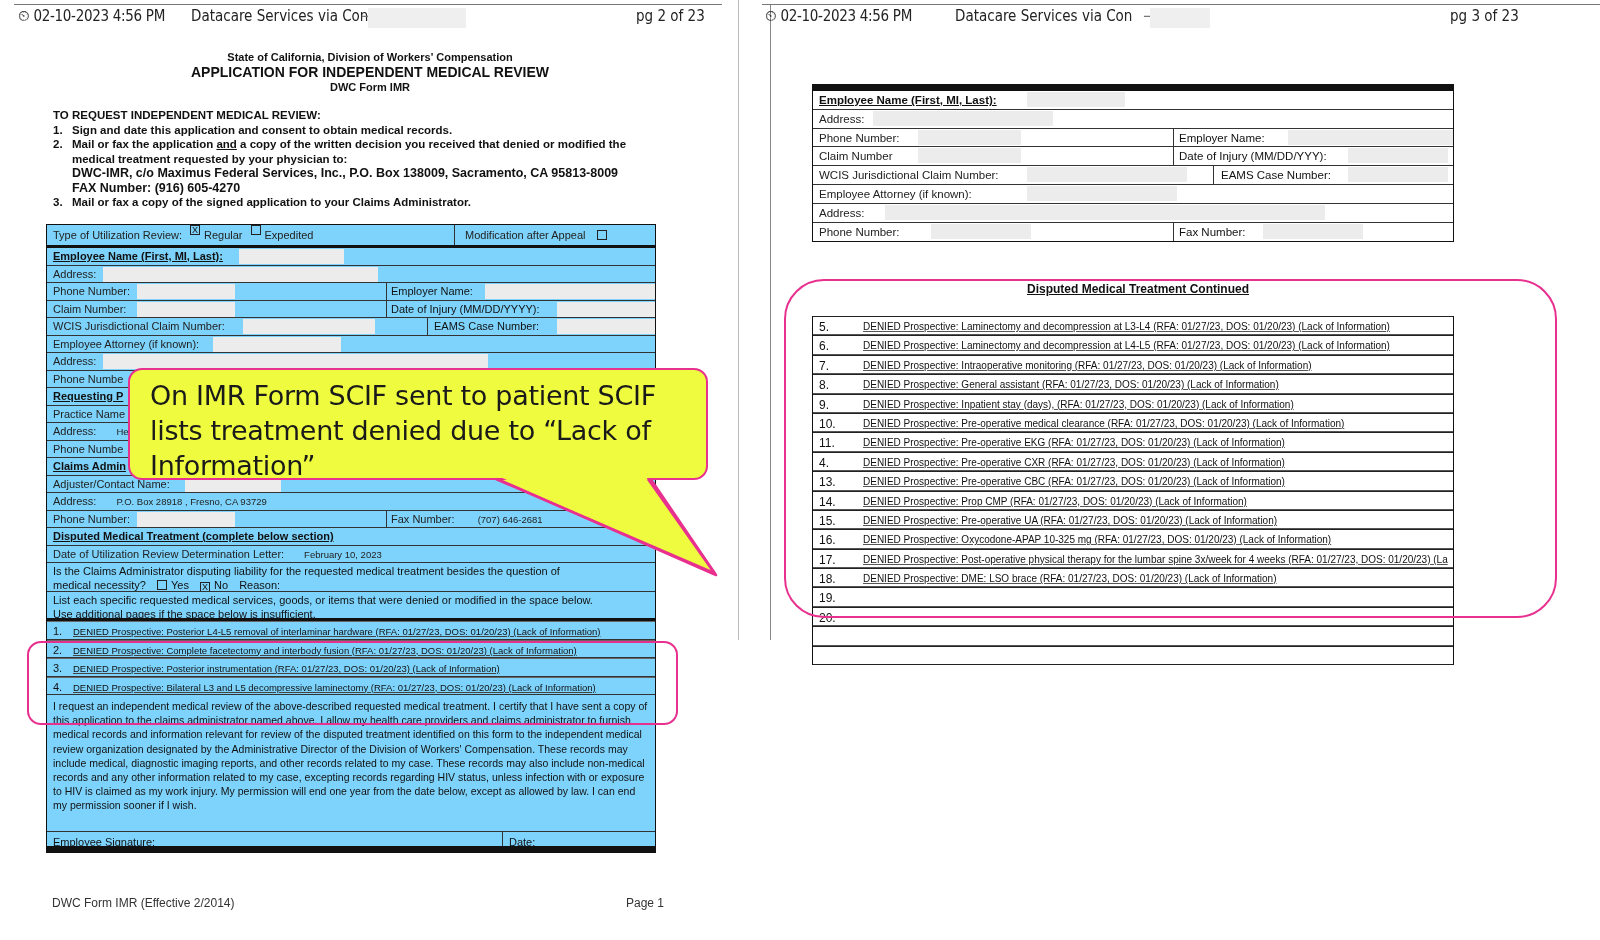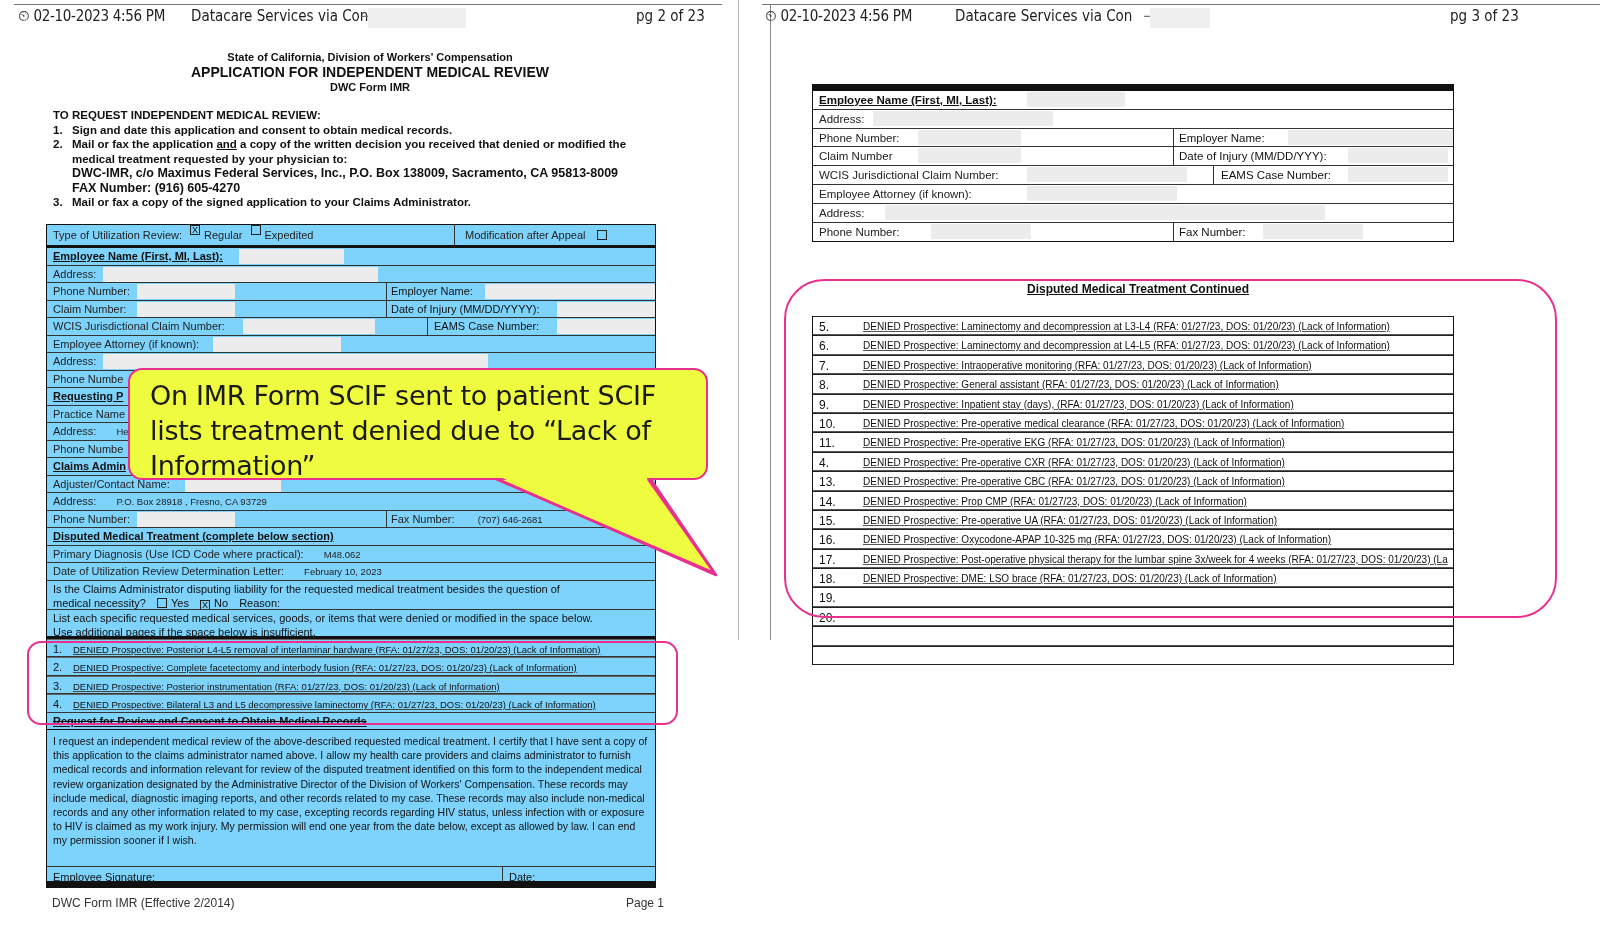--- a/index.html
+++ b/index.html
@@ -198,24 +198,20 @@
       <span class="cell2" style="left:344px;">
         <span class="lbl">Fax Number:</span>
         <span class="val">(707) 646-2681</span>
       </span>
     </div>
 
     <div class="row">
       <span class="sect">Disputed Medical Treatment (complete below section)</span>
     </div>
     <div class="row">
-      <span class="lbl">Primary Diagnosis (Use ICD Code where practical):</span>
-      <span class="val">M48.062</span>
-    </div>
-    <div class="row">
       <span class="lbl">Date of Utilization Review Determination Letter:</span>
       <span class="val">February 10, 2023</span>
     </div>
     <div class="row" style="height:29px;display:block;line-height:14px;padding-top:1px;">
       <div>Is the Claims Administrator disputing liability for the requested medical treatment besides the question of</div>
       <div>
         <span>medical necessity?</span>
         <span class="cb"></span><span>Yes</span>
         <span class="cb">X</span><span>No</span>
         <span style="margin-left:8px;">Reason:</span>
@@ -236,23 +232,20 @@
     </div>
     <div class="item-row">
       <span class="inum">3.</span>
       <span class="itext">DENIED Prospective: Posterior instrumentation (RFA: 01/27/23, DOS: 01/20/23) (Lack of Information)</span>
     </div>
     <div class="item-row">
       <span class="inum">4.</span>
       <span class="itext">DENIED Prospective: Bilateral L3 and L5 decompressive laminectomy (RFA: 01/27/23, DOS: 01/20/23) (Lack of Information)</span>
     </div>
 
-    <div class="row" style="border-bottom:1.5px solid #111;">
-      <span class="sect" style="text-decoration:line-through underline;">Request for Review and Consent to Obtain Medical Records</span>
-    </div>
     <div class="consent">I request an independent medical review of the above-described requested medical treatment. I certify that I have sent a copy of this application to the claims administrator named above. I allow my health care providers and claims administrator to furnish medical records and information relevant for review of the disputed treatment identified on this form to the independent medical review organization designated by the Administrative Director of the Division of Workers' Compensation. These records may include medical, diagnostic imaging reports, and other records related to my case. These records may also include non-medical records and any other information related to my case, excepting records regarding HIV status, unless infection with or exposure to HIV is claimed as my work injury. My permission will end one year from the date below, except as allowed by law. I can end my permission sooner if I wish.</div>
     <div class="sig-row">
       <span>Employee Signature:</span>
       <span class="vsep"></span>
       <span class="date-lbl">Date:</span>
     </div>
   </div>
 
   <div class="form-footer" style="left:52px;">DWC Form IMR (Effective 2/2014)</div>
   <div class="form-footer" style="left:626px;">Page 1</div>

